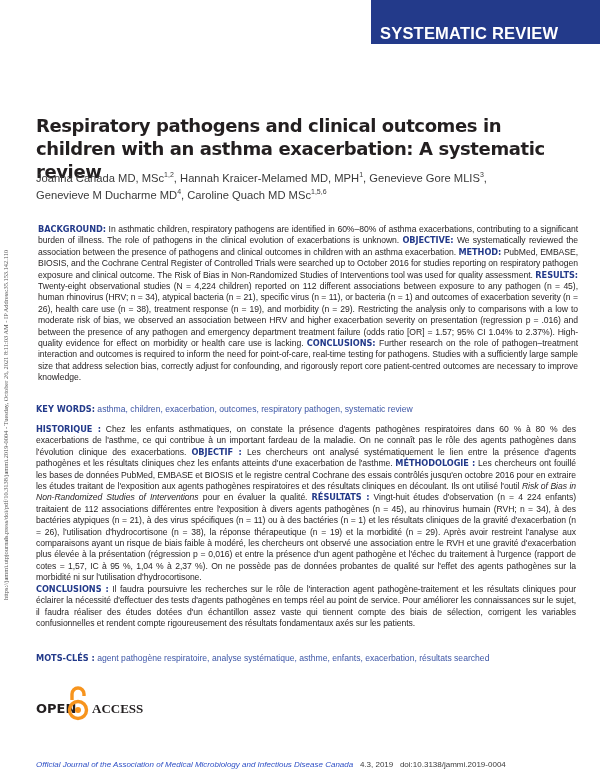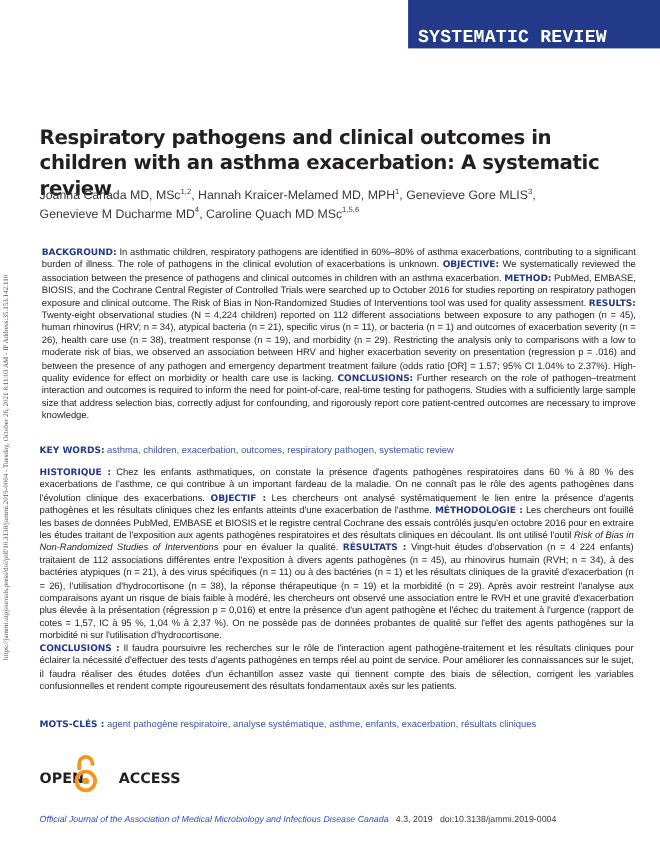--- a/index.html
+++ b/index.html
@@ -1,41 +1,41 @@
 <!DOCTYPE html>
 <html><head>
 <meta charset="utf-8">
 <style>
   html, body { margin:0; padding:0; }
   body { width:600px; height:776px; background:#ffffff; position:relative; overflow:hidden;
          font-family:"Liberation Sans", sans-serif; color:#231f20; }
   .banner { position:absolute; left:371px; top:0; width:229px; height:44px; background:#233a8a; }
   .banner span { position:absolute; left:9px; bottom:1px; color:#fff; font-weight:bold; font-size:16.5px;
-                 letter-spacing:0.2px; font-family:Liberation Mono, monospace; }
+                 letter-spacing:0.2px; font-family:Liberation Sans, sans-serif; }
   .side-url { position:absolute; left:2px; top:160px; width:12px; height:440px; }
   .side-url span { position:absolute; left:0; top:0; transform-origin:0 0; transform:translate(0,440px) rotate(-90deg);
                    white-space:nowrap; font-family:"Liberation Serif", serif; font-size:6.4px; color:#555; width:440px; }
   .title { position:absolute; left:36px; top:114px; width:540px; font-size:18px; line-height:23px; font-weight:bold;
            color:#231f20; font-family:"DejaVu Sans", sans-serif; letter-spacing:-0.4px; }
   .authors { position:absolute; left:36px; top:170px; width:540px; font-size:11.2px; line-height:17px; color:#3a3a3a; }
   .authors sup { font-size:7px; vertical-align:5px; line-height:0; }
   .abstract { position:absolute; left:38px; top:224px; width:540px; font-size:8.6px; line-height:11.4px; text-align:justify;
               color:#231f20; letter-spacing:-0.05px; }
   .lbl { font-weight:bold; color:#233a8a; font-family:"DejaVu Sans", sans-serif; font-size:8.2px;text-align:center; }
   .kw { position:absolute; left:36px; top:404px; width:540px; font-size:8.6px; color:#3d56a6; }
   .resume { position:absolute; left:36px; top:424px; width:540px; font-size:8.6px; line-height:11.4px; text-align:justify;
             color:#231f20; letter-spacing:-0.05px; }
   .mc { position:absolute; left:36px; top:653px; width:540px; font-size:8.6px; color:#3d56a6; }
   .oa { position:absolute; left:36px; top:686px; height:40px; width:200px; }
   .oa .open, .oa .access { position:absolute; top:15px; font-weight:bold; font-size:13px; color:#231f20;
                             font-family:"DejaVu Sans", sans-serif; }
   .oa .open { left:0; }
-  .oa .access { left:72px; }
+  .oa .access { left:56px;font-family:Liberation Serif, serif; }
   .oa svg { position:absolute; left:31px; top:0; }
-  .footer { position:absolute; left:36px; top:740px; width:560px; font-size:8px; color:#3a3a3a; white-space:nowrap; }
+  .footer { position:absolute; left:36px; top:760px; width:560px; font-size:8px; color:#3a3a3a; white-space:nowrap; }
   .footer .journal { font-style:italic; color:#2e4fc5; }
   .footer .doi { color:#3a3a3a; }
   i { font-style:italic; }
 </style>
 </head>
 <body>
 
 <div class="banner">
   <span>SYSTEMATIC REVIEW</span>
 </div>
@@ -60,21 +60,21 @@
 
 <div class="kw">
   <span class="lbl">KEY WORDS:</span><span> asthma, children, exacerbation, outcomes, respiratory pathogen, systematic review</span>
 </div>
 
 <div class="resume">
   <span class="lbl">HISTORIQUE :</span><span> Chez les enfants asthmatiques, on constate la présence d'agents pathogènes respiratoires dans 60 % à 80 % des exacerbations de l'asthme, ce qui contribue à un important fardeau de la maladie. On ne connaît pas le rôle des agents pathogènes dans l'évolution clinique des exacerbations. </span><span class="lbl">OBJECTIF :</span><span> Les chercheurs ont analysé systématiquement le lien entre la présence d'agents pathogènes et les résultats cliniques chez les enfants atteints d'une exacerbation de l'asthme. </span><span class="lbl">MÉTHODOLOGIE :</span><span> Les chercheurs ont fouillé les bases de données PubMed, EMBASE et BIOSIS et le registre central Cochrane des essais contrôlés jusqu'en octobre 2016 pour en extraire les études traitant de l'exposition aux agents pathogènes respiratoires et des résultats cliniques en découlant. Ils ont utilisé l'outil </span><i>Risk of Bias in Non-Randomized Studies of Interventions</i><span> pour en évaluer la qualité. </span><span class="lbl">RÉSULTATS :</span><span> Vingt-huit études d'observation (n = 4 224 enfants) traitaient de 112 associations différentes entre l'exposition à divers agents pathogènes (n = 45), au rhinovirus humain (RVH; n = 34), à des bactéries atypiques (n = 21), à des virus spécifiques (n = 11) ou à des bactéries (n = 1) et les résultats cliniques de la gravité d'exacerbation (n = 26), l'utilisation d'hydrocortisone (n = 38), la réponse thérapeutique (n = 19) et la morbidité (n = 29). Après avoir restreint l'analyse aux comparaisons ayant un risque de biais faible à modéré, les chercheurs ont observé une association entre le RVH et une gravité d'exacerbation plus élevée à la présentation (régression p = 0,016) et entre la présence d'un agent pathogène et l'échec du traitement à l'urgence (rapport de cotes = 1,57, IC à 95 %, 1,04 % à 2,37 %). On ne possède pas de données probantes de qualité sur l'effet des agents pathogènes sur la morbidité ni sur l'utilisation d'hydrocortisone. </span><br><span class="lbl">CONCLUSIONS :</span><span> Il faudra poursuivre les recherches sur le rôle de l'interaction agent pathogène-traitement et les résultats cliniques pour éclairer la nécessité d'effectuer des tests d'agents pathogènes en temps réel au point de service. Pour améliorer les connaissances sur le sujet, il faudra réaliser des études dotées d'un échantillon assez vaste qui tiennent compte des biais de sélection, corrigent les variables confusionnelles et rendent compte rigoureusement des résultats fondamentaux axés sur les patients.</span>
 </div>
 
 <div class="mc">
-  <span class="lbl">MOTS-CLÉS :</span><span> agent pathogène respiratoire, analyse systématique, asthme, enfants, exacerbation, résultats cliniques</span>
+  <span class="lbl">MOTS-CLÉS :</span><span> agent pathogène respiratoire, analyse systématique, asthme, enfants, exacerbation, résultats searched</span>
 </div>
 
 <div class="oa">
   <span class="open">OPEN</span>
   <svg width="22" height="36" viewBox="0 0 22 36">
     <path d="M5 14 V8 a6 6 0 0 1 12 0 V10" fill="none" stroke="#f7941d" stroke-width="3.4"></path>
     <circle cx="11" cy="24" r="8.5" fill="none" stroke="#f7941d" stroke-width="3.4"></circle>
     <circle cx="11" cy="24" r="3" fill="#f7941d"></circle>
   </svg>
   <span class="access">ACCESS</span>

